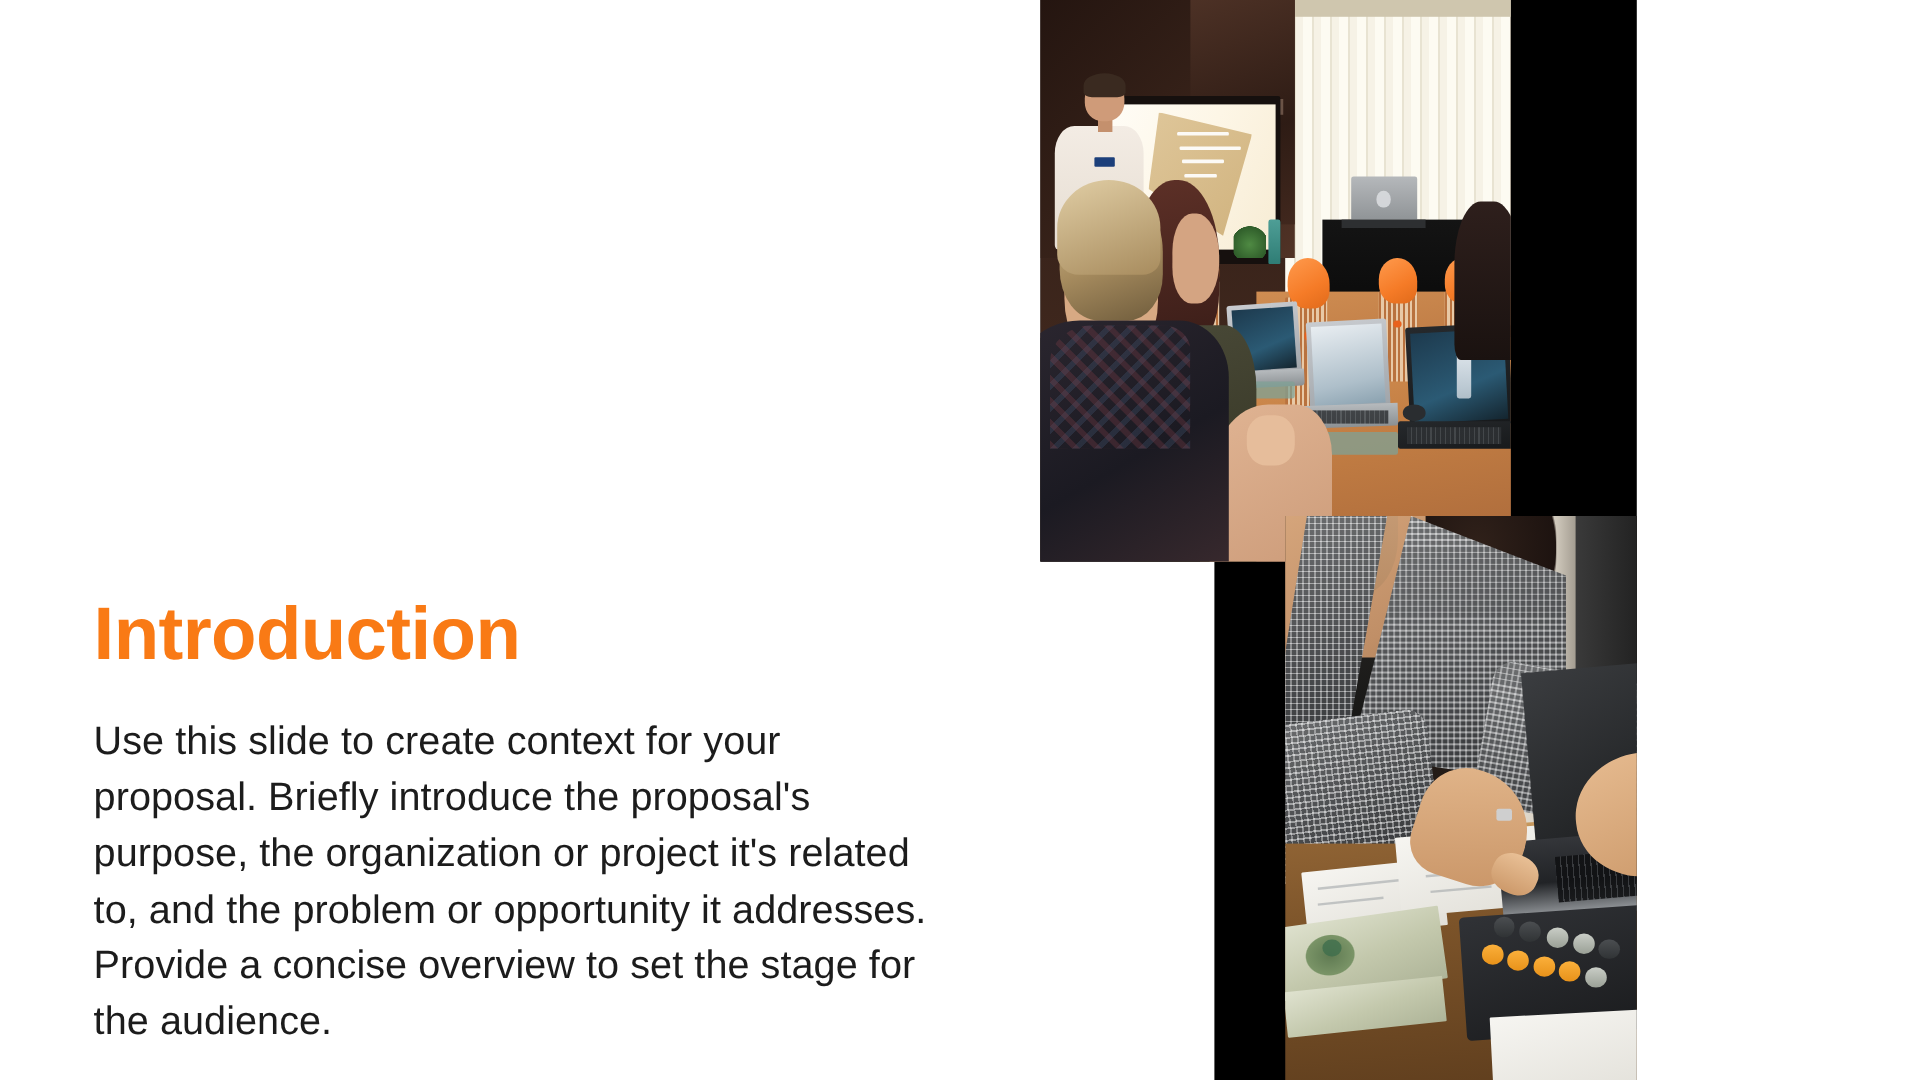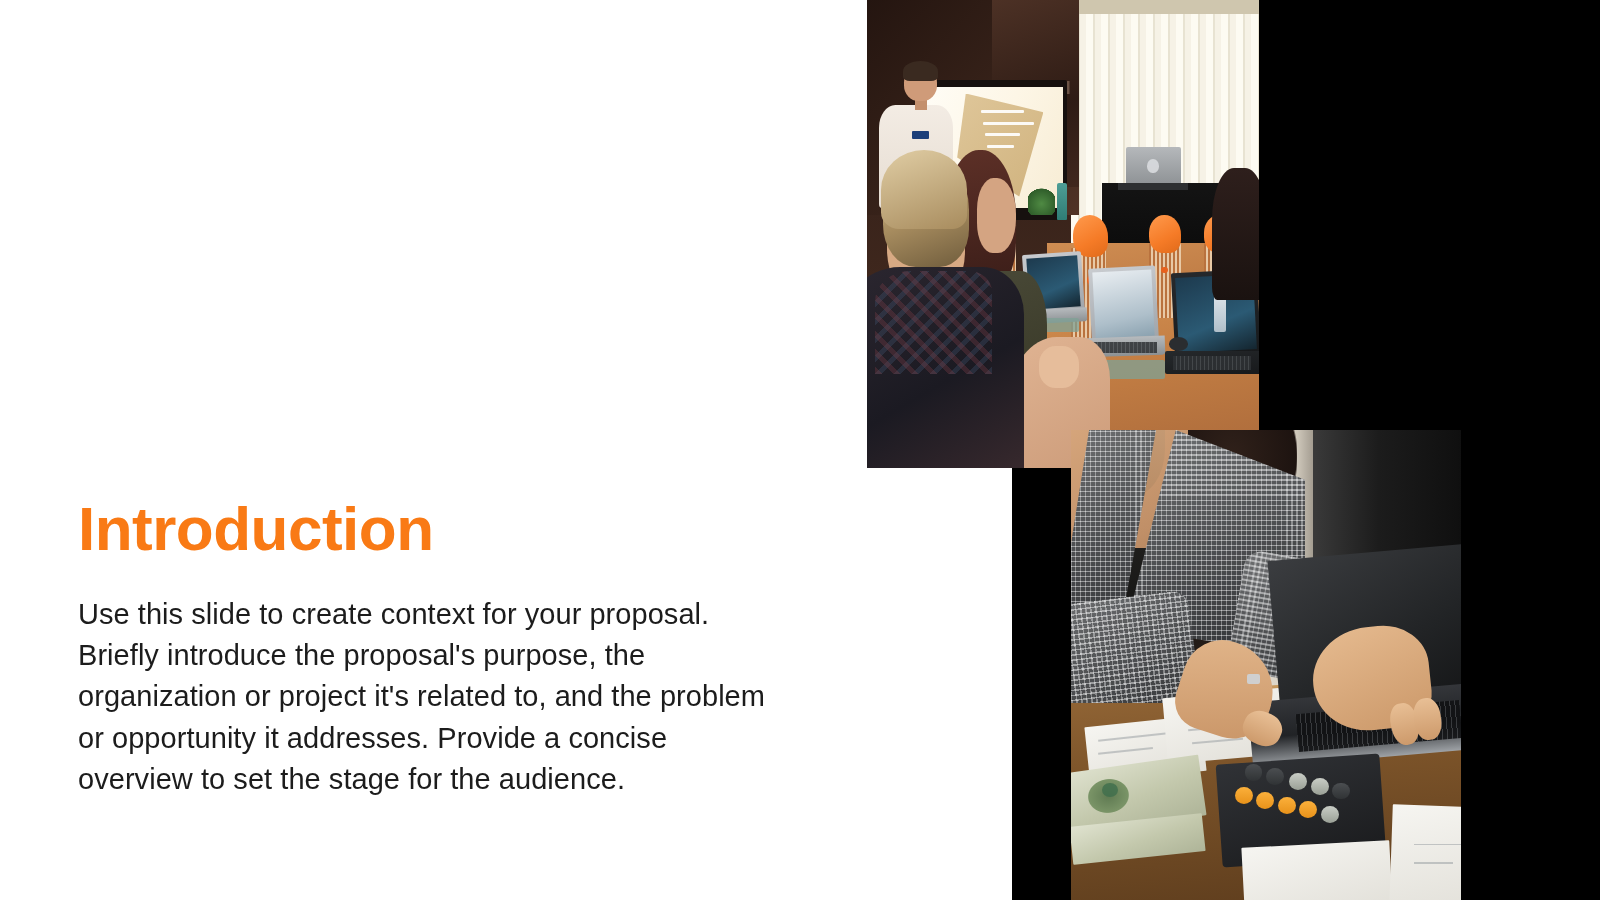--- a/index.html
+++ b/index.html
@@ -7,21 +7,21 @@
 
   html, body {
     width:1600px; height:900px;
     overflow:hidden;
     background:#ffffff;
     font-family:"Liberation Sans", sans-serif;
   }
 
   .slide {
     position:relative;
-    width:1600px;
+    width:1364px;
     height:900px;
     background:#ffffff;
     overflow:hidden;
   }
 
   
   .text-block {
     position:absolute;
     left:78px;
     top:498px;
@@ -32,21 +32,21 @@
     font-size:62px;
     font-weight:700;
     line-height:1.0;
     letter-spacing:-0.5px;
     color:#f97a15;
     margin-bottom:34px;
     white-space:nowrap;
   }
 
   .slide-body {
-    font-size:29px;
+    font-size:33px;
     font-weight:400;
     line-height:1.42;
     color:#1c1c1c;
     letter-spacing:0.05px;
     max-width:706px;
   }
 
   
   .black-panel-right {
     position:absolute;

